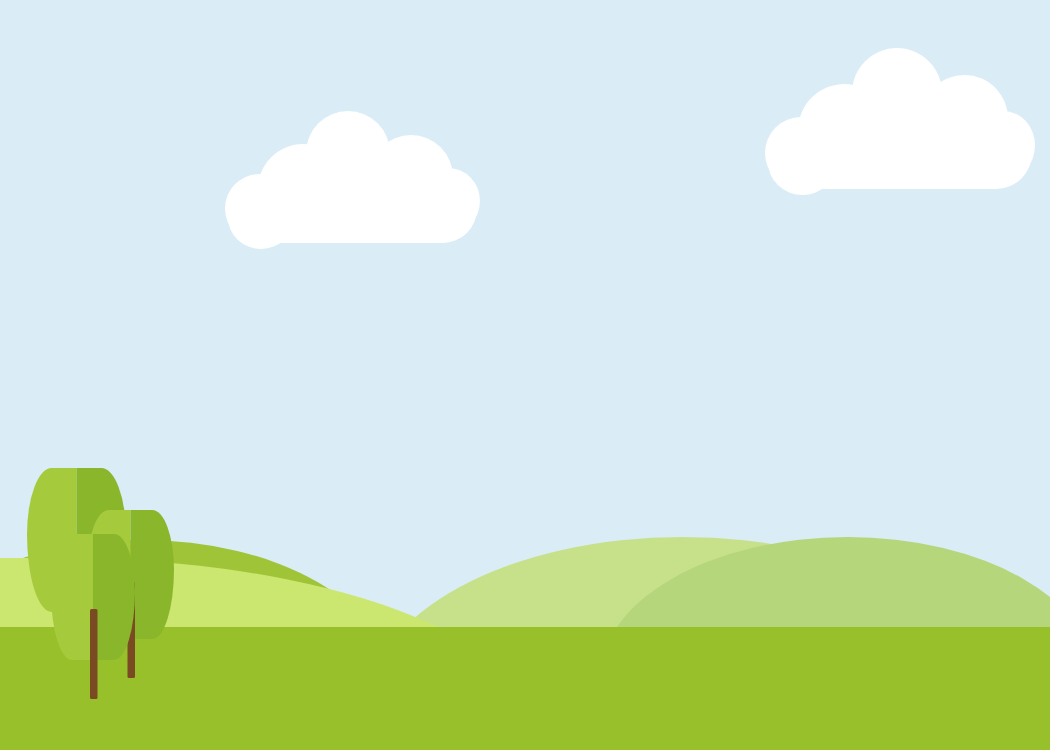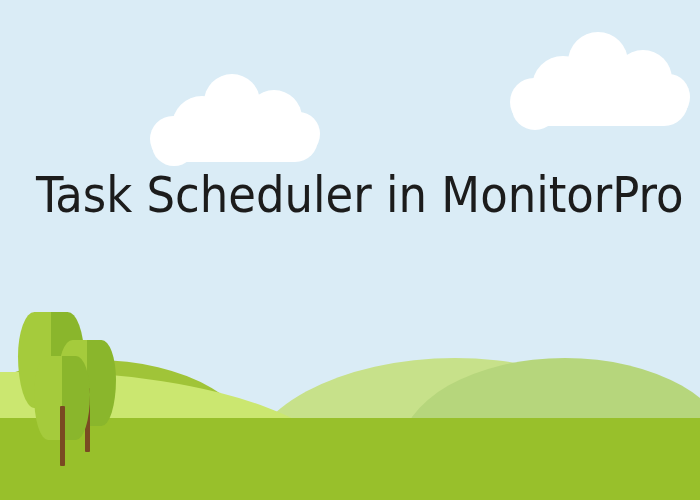--- a/index.html
+++ b/index.html
@@ -187,21 +187,20 @@
 
   <div class="cloud" id="cloud-2">
     <div class="base"></div>
     <div class="puff p1"></div>
     <div class="puff p2"></div>
     <div class="puff p3"></div>
     <div class="puff p4"></div>
     <div class="puff p5"></div>
   </div>
 
-  <h1 class="title">Task Scheduler in MonitorPro</h1>
 
   <div class="landscape">
 
     <div class="hill-pale"></div>
     <div class="hill-right"></div>
     <div class="hill-left-dark"></div>
     <div class="hill-mid"></div>
 
     <div class="grass-front"></div>
   </div>

